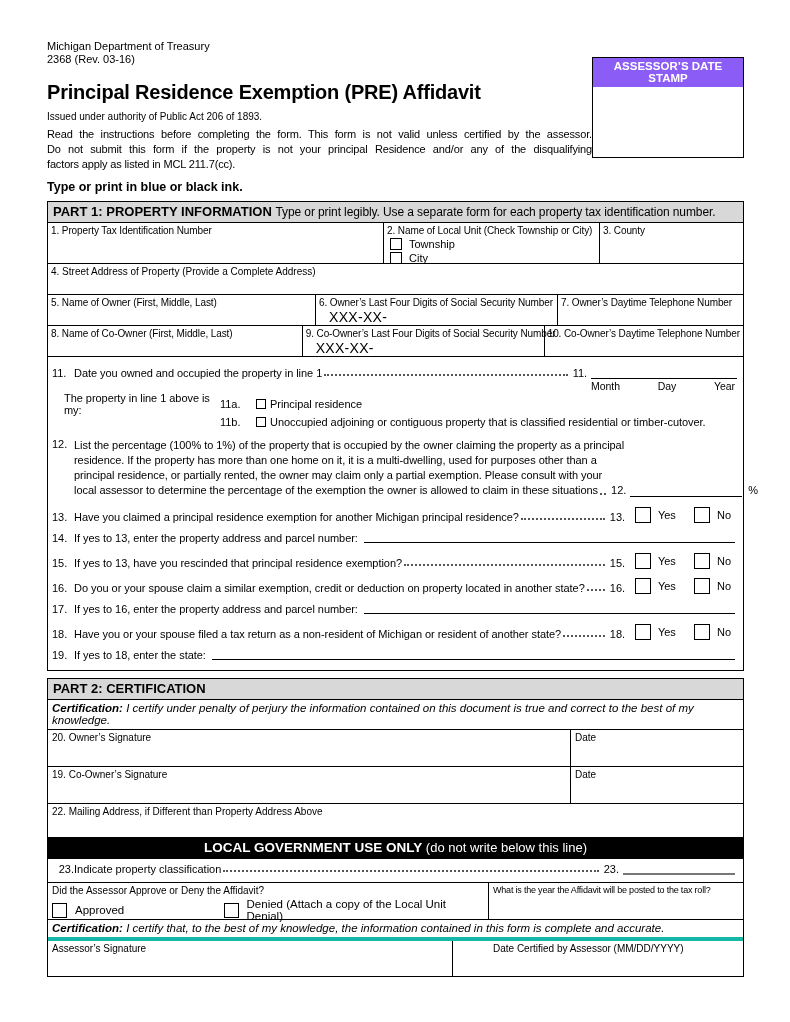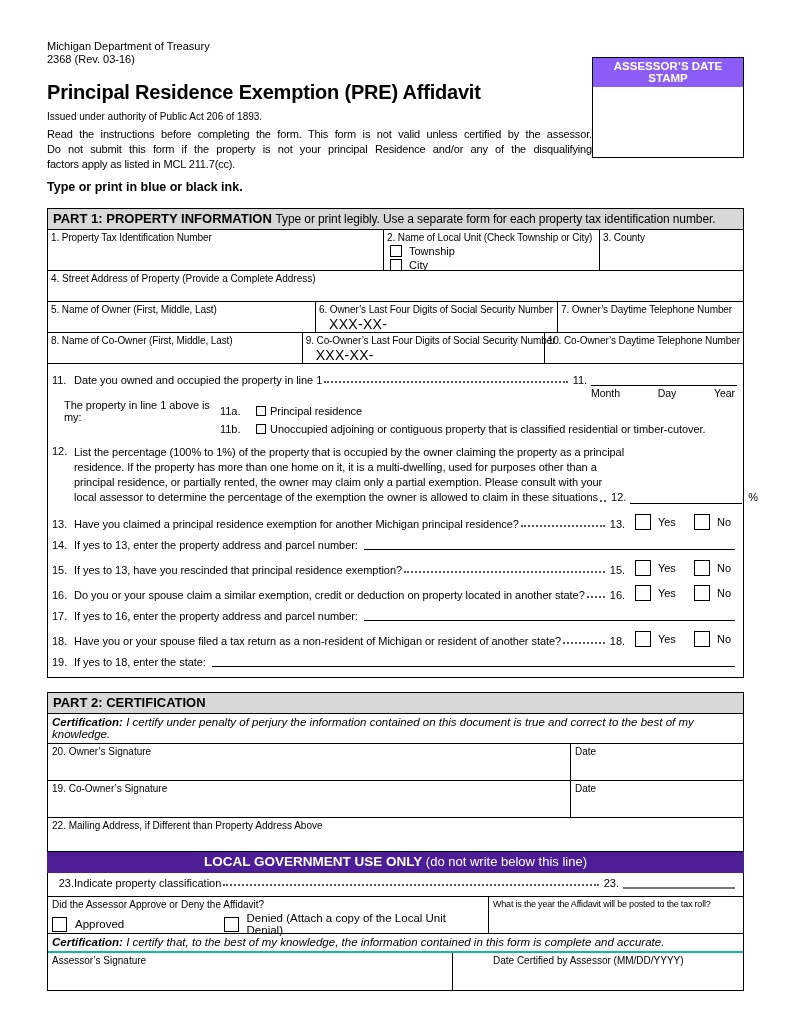--- a/index.html
+++ b/index.html
@@ -16,21 +16,21 @@
   .agency { font-size:11px; line-height:13px; }
   .stamp { margin-left:auto; width:155px; height:101px; border:1px solid #000; margin-top:17px; }
   .stamp-bar { background:#8b5cf6; color:#fff; font-weight:bold; font-size:11.5px; text-align:center; padding:2px 0 3px; }
   .doc-title { font-size:20px; font-weight:bold; margin-top:15px; letter-spacing:-0.2px; }
   .authority { font-size:10px; margin-top:7px; }
   .intro-para { margin-top:5px; font-size:11px; line-height:15px; letter-spacing:-0.15px; width:545px; }
   .jline { text-align:justify; text-align-last:justify; }
   .ink-note { font-size:12.5px; font-weight:bold; margin-top:8px; }
 
   
-  .part-bar { margin-top:14px; border:1.5px solid #000; background:#d8d8d8; padding:2px 5px 3px; font-size:13px; font-weight:bold; }
+  .part-bar { margin-top:7px; border:1.5px solid #000; background:#d8d8d8; padding:2px 5px 3px; font-size:13px; font-weight:bold; }
   .part-bar .note { font-weight:normal; font-size:12px; letter-spacing:-0.1px; }
 
   
   .boxed { border:1.5px solid #000; border-top:none; }
 
   
   .frow { display:flex; border-bottom:1px solid #000; }
   .fcell { padding:2px 3px; font-size:10px; letter-spacing:-0.1px; }
   .lab { white-space:nowrap; }
   .rowA { height:41px; }
@@ -80,32 +80,32 @@
 
   
   .cert-row { border-bottom:1px solid #000; padding:2px 4px 3px; font-size:11.5px; font-style:italic; }
   .cert-row b { font-style:italic; }
   .sig-row { display:flex; border-bottom:1px solid #000; height:37px; }
   .sig-left { flex:1; border-right:1px solid #000; padding:2px 4px; font-size:10px; }
   .sig-right { width:172px; padding:2px 4px; font-size:10px; }
   .mail-row { height:33px; padding:2px 4px; font-size:10px; }
 
   
-  .black-bar { background:#4c1d95; color:#fff; text-align:center; padding:2px 0 4px; font-size:13.5px; font-weight:bold; }
+  .black-bar { background:#000000; color:#fff; text-align:center; padding:2px 0 4px; font-size:13.5px; font-weight:bold; }
   .black-bar .note { font-weight:normal; font-size:13px; }
   .row23 { padding:4px 6px 7px 4px; font-size:11px; }
   .blank23 { width:112px; border-bottom:2px solid #777; flex:none; margin:0 2px 0 4px; }
   .ap-row { display:flex; border-top:1px solid #000; height:37px; }
   .ap-left { flex:1; border-right:1px solid #000; padding:2px 4px; }
   .ap-q { font-size:10px; }
   .ap-opts { display:flex; align-items:center; margin-top:2px; font-size:11.5px; }
   .ap-opts .oplab { margin-left:8px; }
   .ap-gap { width:100px; }
   .ap-right { width:254px; padding:2px 4px; font-size:9px; letter-spacing:-0.2px; white-space:nowrap; }
-  .as-row { display:flex; border-top:2px solid #14b8a6; height:39px; }
+  .as-row { display:flex; border-top:4px solid #14b8a6; height:39px; }
   .as-left { flex:1; border-right:1px solid #000; padding:2px 4px; font-size:10px; }
   .as-right { width:254px; padding:2px 4px; font-size:10px;margin-left:36px; }
 </style>
 </head>
 <body>
 
 <div class="page">
   <div class="content">
 
     <div class="top-flex">

